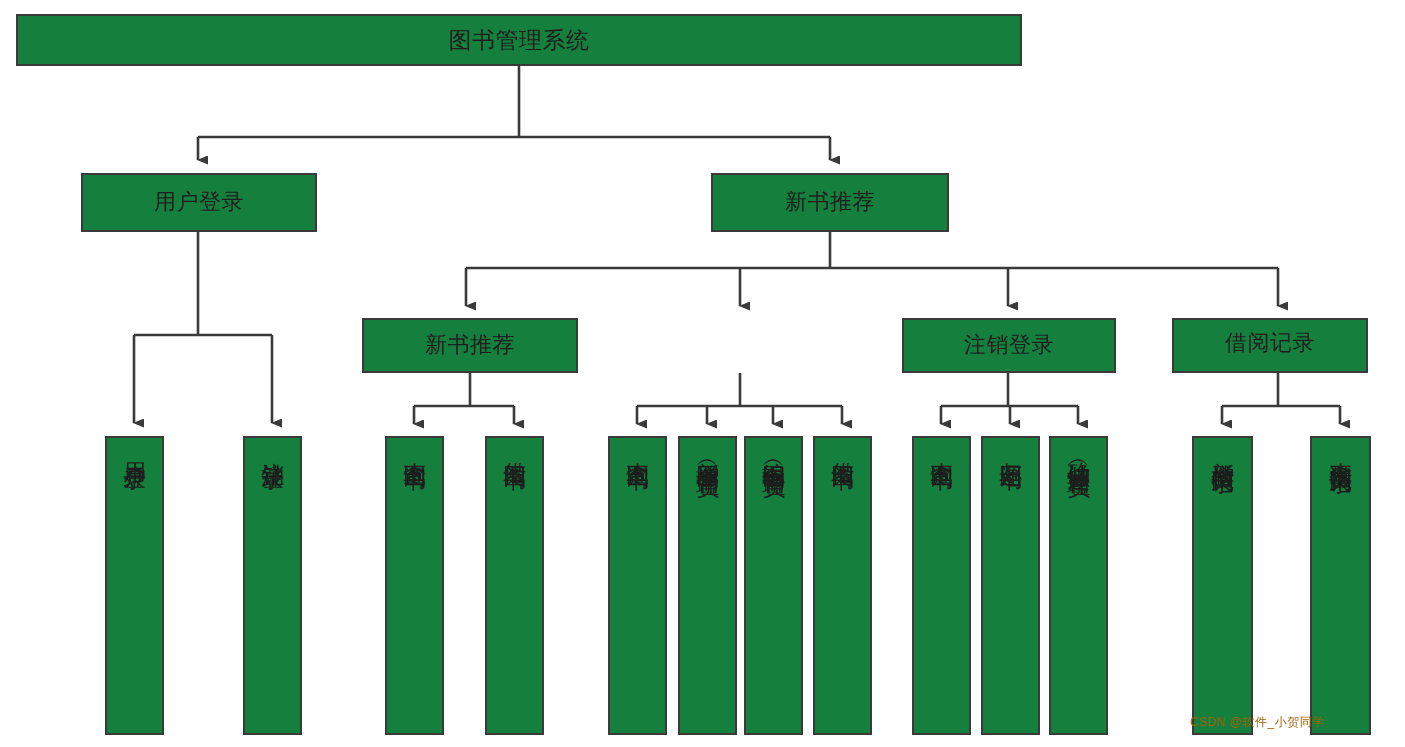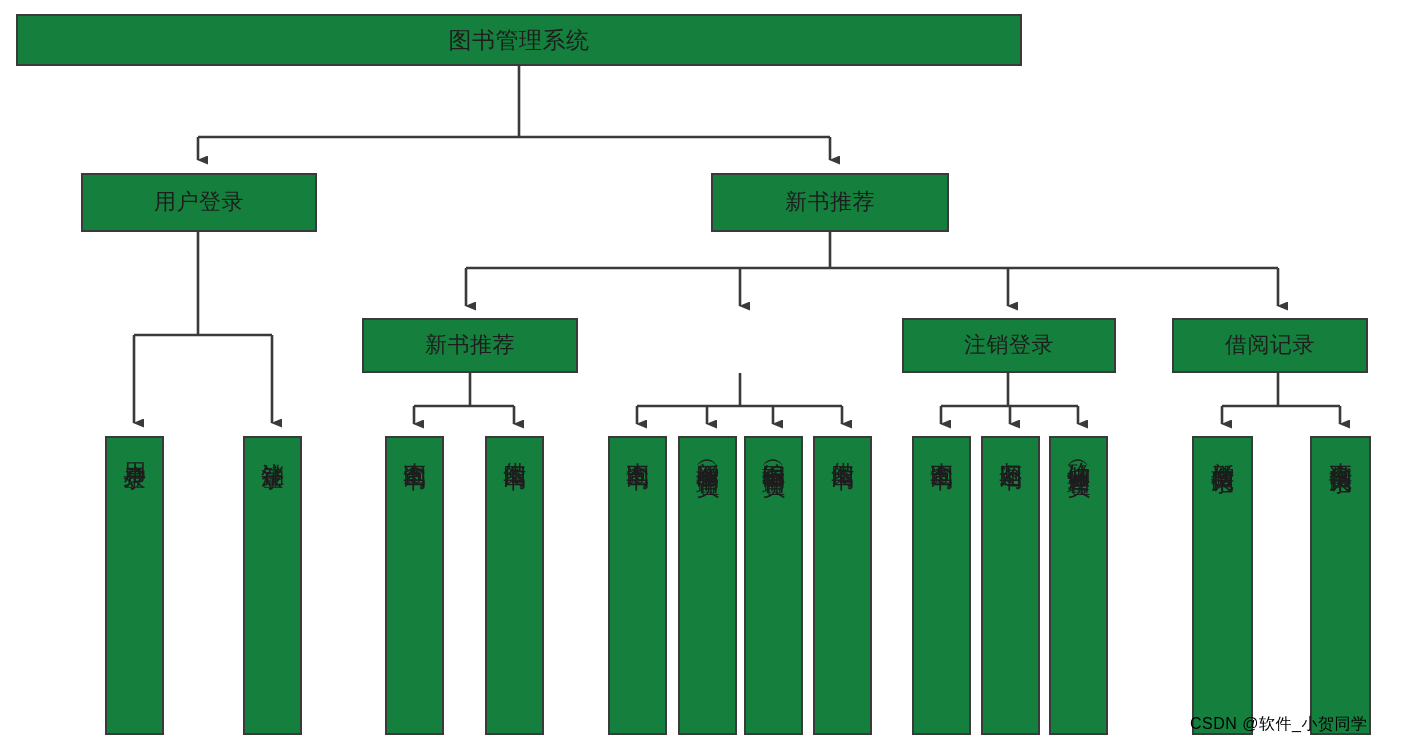--- a/index.html
+++ b/index.html
@@ -54,22 +54,22 @@
     writing-mode: vertical-rl;
     text-orientation: upright;
     font-size: 23px;
     line-height: 1.1;
     letter-spacing: 2px;
     white-space: nowrap;
   }
   .node.root .node-label { font-size: 23px; }
   .watermark {
     position: absolute;
-    color: #000000;
-    font-size: 16px;
+    color: #a16207;
+    font-size: 12px;
     letter-spacing: 0.5px;
     z-index: 6;
     white-space: nowrap;
     pointer-events: none;
   }
 </style>
 </head>
 <body>
 
 <div id="diagram-canvas">
@@ -140,21 +140,21 @@
 
   <div class="node horizontal" style="left:362px; top:318px; width:216px; height:55px;">
     <span class="node-label">新书推荐</span>
   </div>
 
 
   <div class="node horizontal" style="left:902px; top:318px; width:214px; height:55px;">
     <span class="node-label">注销登录</span>
   </div>
 
-  <div class="node horizontal" style="left:1172px; top:318px; width:196px; height:55px;">
+  <div class="node horizontal" style="left:1172px; top:318px; width:196px; height:55px;font-family:Liberation Mono, monospace;">
     <span class="node-label">借阅记录</span>
   </div>
 
   <div class="node vertical" style="left:105px; top:436px; width:59px; height:299px;">
     <span class="node-label">用户登录</span>
   </div>
 
   <div class="node vertical" style="left:243px; top:436px; width:59px; height:299px;">
     <span class="node-label">注销登录</span>
   </div>

